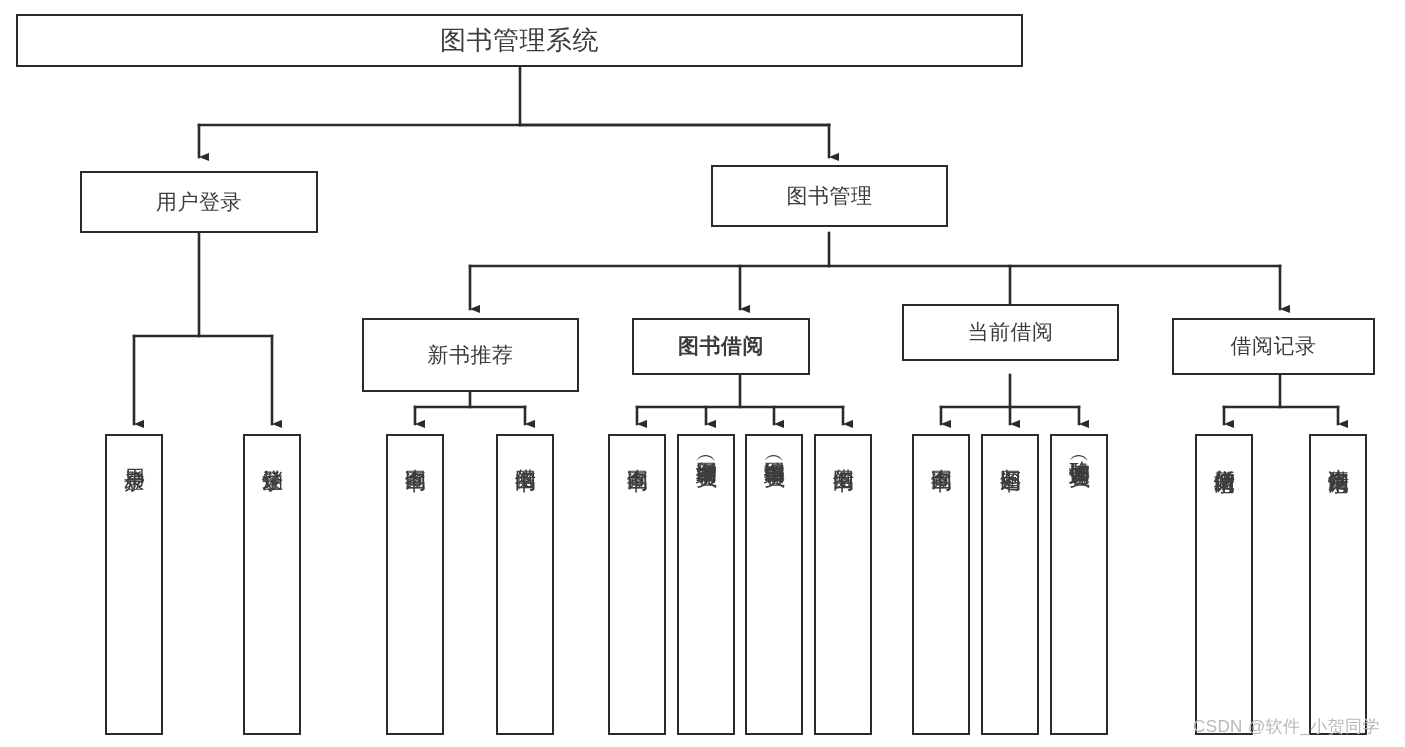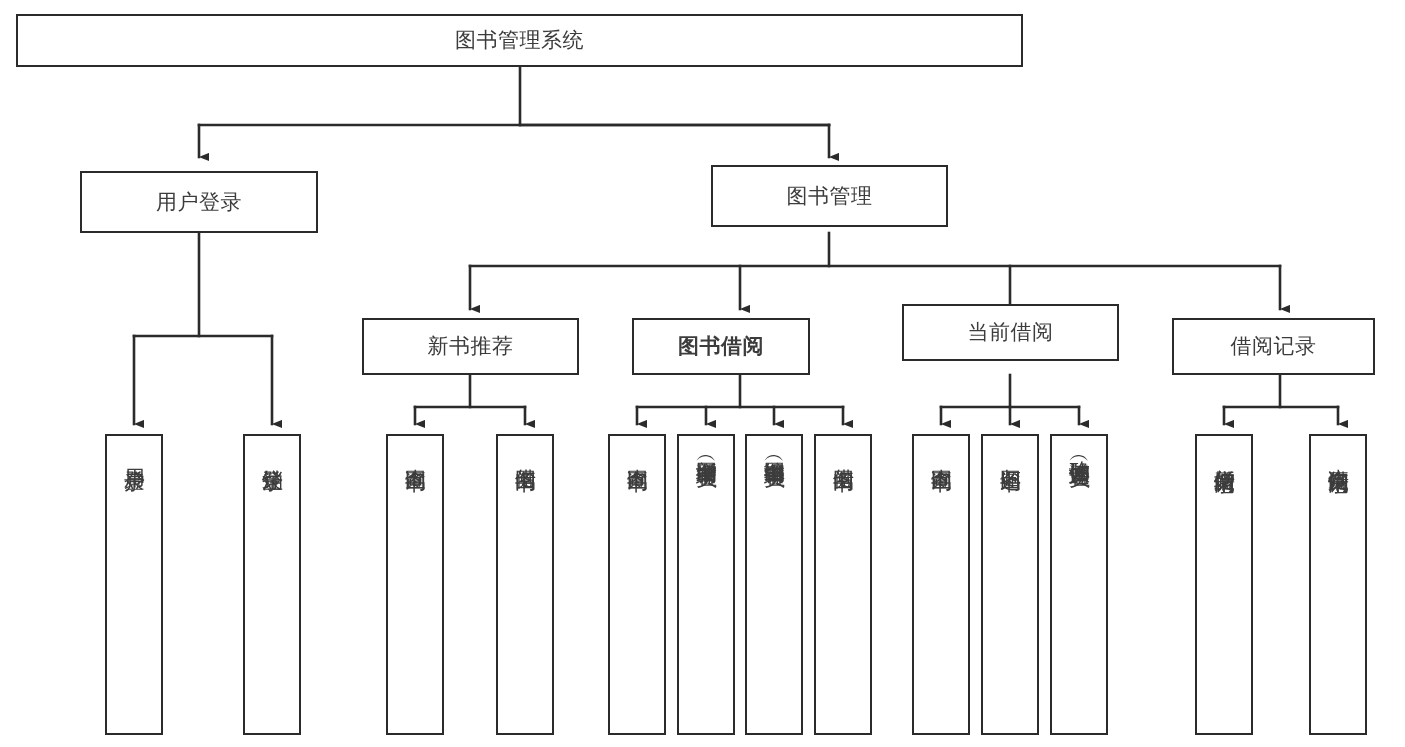--- a/index.html
+++ b/index.html
@@ -42,21 +42,21 @@
     text-align: center;
     line-height: 1.16;
     letter-spacing: 0.5px;
     color: #3c3c3c;
   }
   .node.horiz .label {
     writing-mode: horizontal-tb;
     font-size: 21px;
   }
   .node.root .label {
-    font-size: 21px;
+    font-size: 26px;
   }
   .node.vert {
     align-items: flex-start;
     justify-content: center;
     padding-top: 16px;
   }
   .node.vert .label {
     writing-mode: vertical-rl;
     text-orientation: upright;
     font-size: 21px;
@@ -134,21 +134,21 @@
     <span class="label">图书管理系统</span>
   </div>
 
   <div class="node horiz" style="left:80px; top:171px; width:238px; height:62px;">
     <span class="label">用户登录</span>
   </div>
   <div class="node horiz" style="left:711px; top:165px; width:237px; height:62px;">
     <span class="label">图书管理</span>
   </div>
 
-  <div class="node horiz" style="left:362px; top:318px; width:217px; height:57px;">
+  <div class="node horiz" style="left:362px; top:318px; width:217px; height:74px;">
     <span class="label">新书推荐</span>
   </div>
   <div class="node horiz" style="left:632px; top:318px; width:178px; height:57px;font-weight:bold;">
     <span class="label">图书借阅</span>
   </div>
   <div class="node horiz" style="left:902px; top:304px; width:217px; height:57px;">
     <span class="label">当前借阅</span>
   </div>
   <div class="node horiz" style="left:1172px; top:318px; width:203px; height:57px;">
     <span class="label">借阅记录</span>
@@ -191,14 +191,15 @@
     <span class="label">确认归还（管理员）</span>
   </div>
 
   <div class="node vert" style="left:1195px; top:434px; width:58px; height:301px;">
     <span class="label">新增借阅记录</span>
   </div>
   <div class="node vert" style="left:1309px; top:434px; width:58px; height:301px;">
     <span class="label">查询借阅记录</span>
   </div>
 
+  <div class="watermark" style="left:1193px; top:715px;">CSDN @软件_小贺同学</div>
 
 </div>
 
 </body></html>

